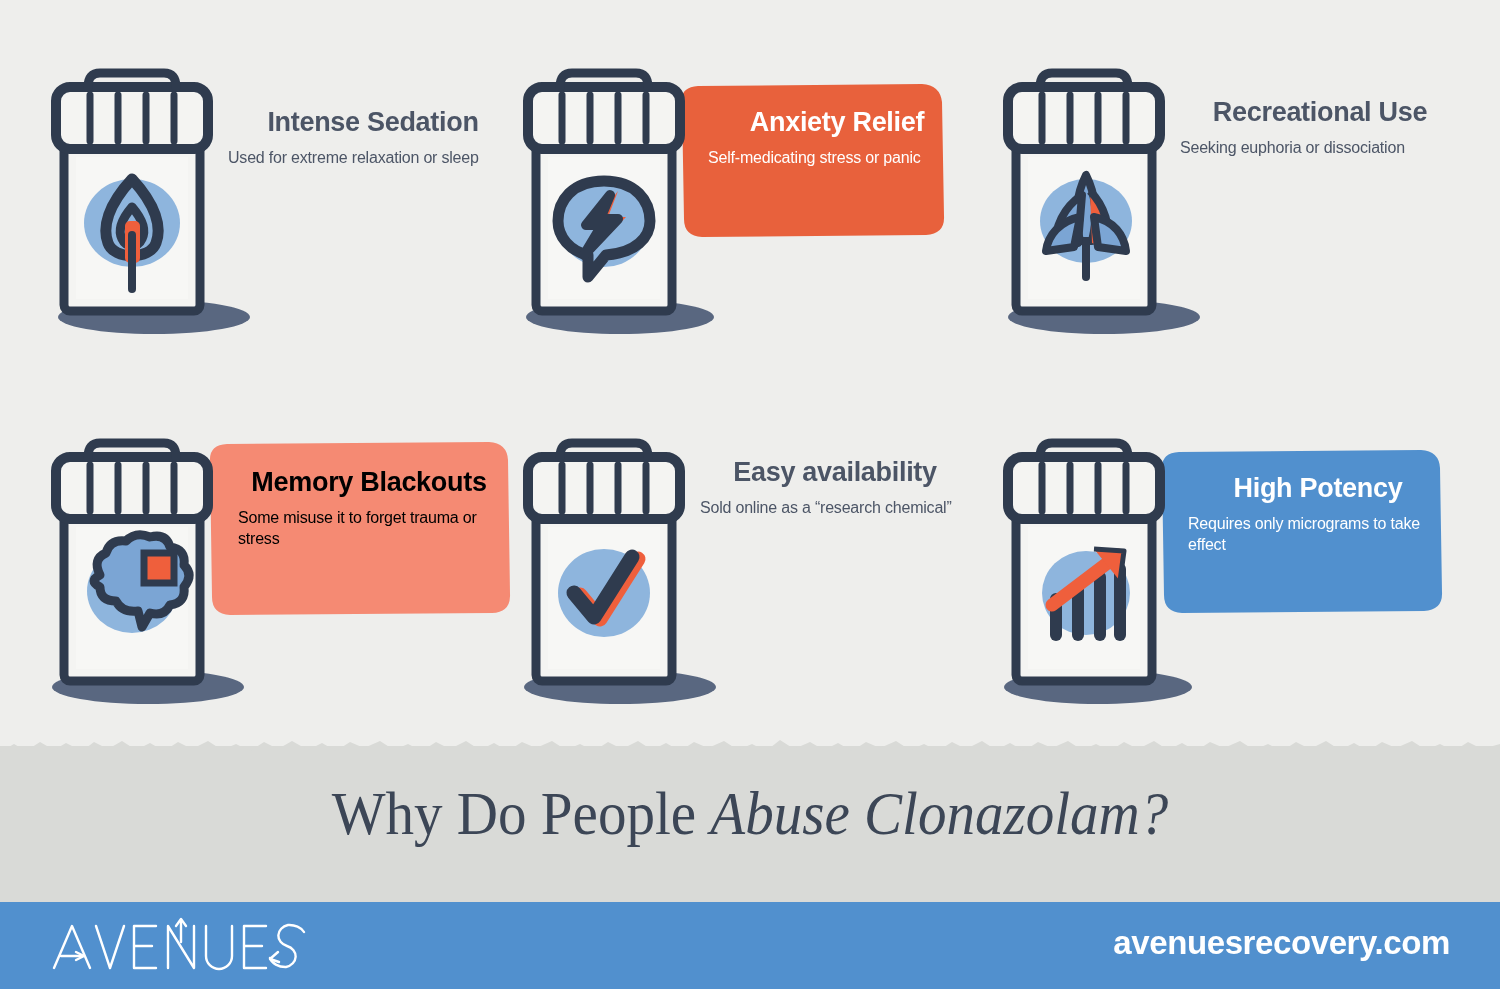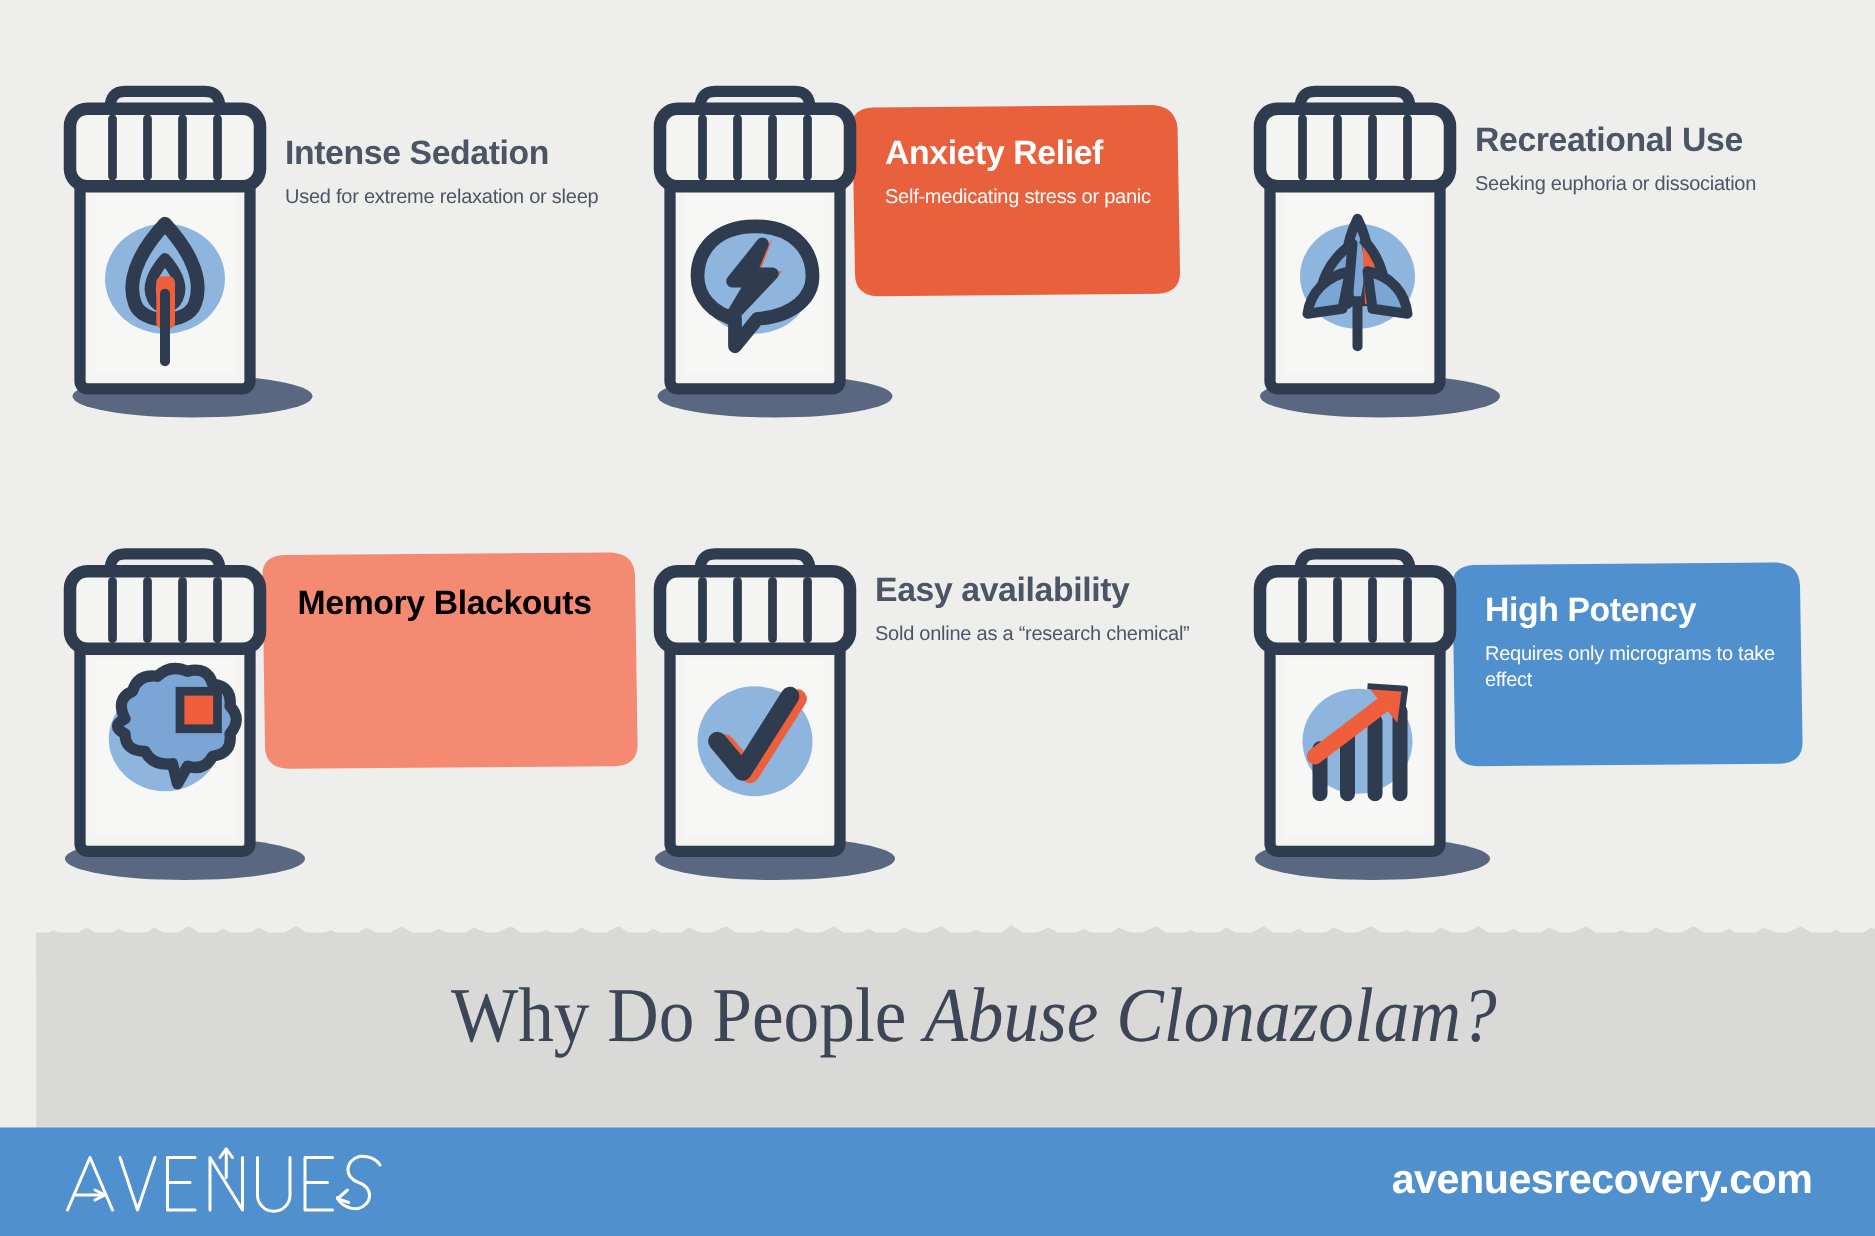--- a/index.html
+++ b/index.html
@@ -59,20 +59,21 @@
     left: 200px;
     width: 290px;
     z-index: 4;
   }
   .textblock .heading {
     font-weight: bold;
     font-size: 27px;
     line-height: 1.12;
     color: #4c5566;
     letter-spacing: -0.3px;
+    text-align: center;
   }
   .textblock .sub {
     font-size: 16px;
     line-height: 1.27;
     color: #4c5566;
     margin-top: 11px;
     letter-spacing: -0.2px;
   }
 
   
@@ -100,21 +101,20 @@
   #card-1 .textblock { top: 52px; }
   #card-3 .textblock { top: 42px; width: 280px; }
   #card-5 .textblock { top: 32px; width: 270px; }
 
   
   .lower {
     position: absolute;
     left: 0; top: 718px;
     width: 1296px;
     height: 271px;
-    margin-left: 29px;
   }
   .torn-svg {
     position: absolute;
     left: 0; top: 0;
     width: 1500px;
     height: 60px;
     display: block;
   }
   .lower-bg {
     position: absolute;
@@ -286,20 +286,21 @@
           <path d="M42 22 q0 -14 12 -14 h64 q12 0 12 14" fill="none" stroke="#2f3b4e" stroke-width="9" stroke-linecap="round"></path>
           <rect x="30" y="92" width="112" height="142" fill="#f7f7f5"></rect>
 
           <ellipse cx="86" cy="156" rx="45" ry="42" fill="#8eb5dd"></ellipse>
           <path d="M54 140 q-8 -16 6 -22 q4 -14 20 -12 q10 -10 24 -4 q16 -4 20 10 q16 2 14 18 q10 10 0 22 q2 16 -14 18 q-6 12 -20 8 l-8 14 l-4 -16 q-16 2 -22 -10 q-16 0 -16 -14 q-12 -6 0 -12 Z" fill="#7ba5d4" stroke="#2f3b4e" stroke-width="9" stroke-linejoin="round"></path>
           <rect x="98" y="118" width="30" height="30" fill="#ef5f3c" stroke="#2f3b4e" stroke-width="7"></rect>
         </svg>
       </div>
       <div class="textblock on-salmon">
         <div class="heading">Memory Blackouts</div>
+        <div class="sub">Some misuse it to forget trauma or stress</div>
       </div>
     </div>
 
     <div class="card r2 c2" id="card-5">
       <div class="bottle-wrap">
         <svg viewBox="0 0 190 270">
           <ellipse cx="102" cy="252" rx="96" ry="17" fill="#596780"></ellipse>
           <rect x="18" y="78" width="136" height="168" rx="6" fill="#f4f4f2" stroke="#2f3b4e" stroke-width="9" stroke-linejoin="round"></rect>
           <rect x="10" y="22" width="152" height="62" rx="14" fill="#f4f4f2" stroke="#2f3b4e" stroke-width="10" stroke-linejoin="round"></rect>
           <g stroke="#2f3b4e" stroke-width="7" stroke-linecap="round">

